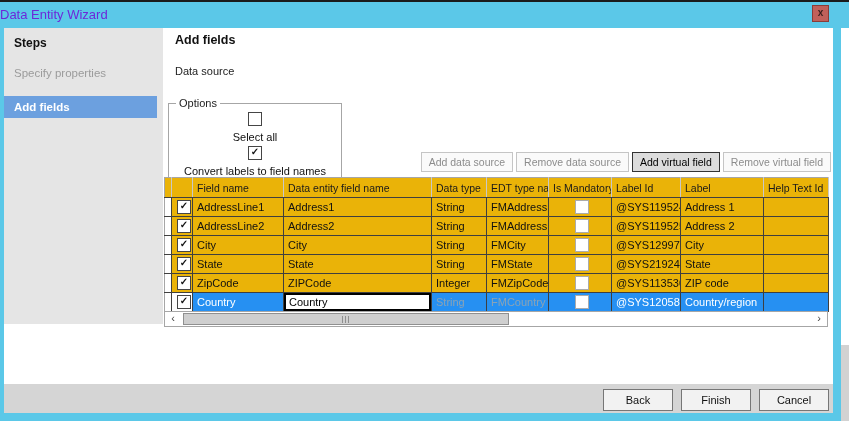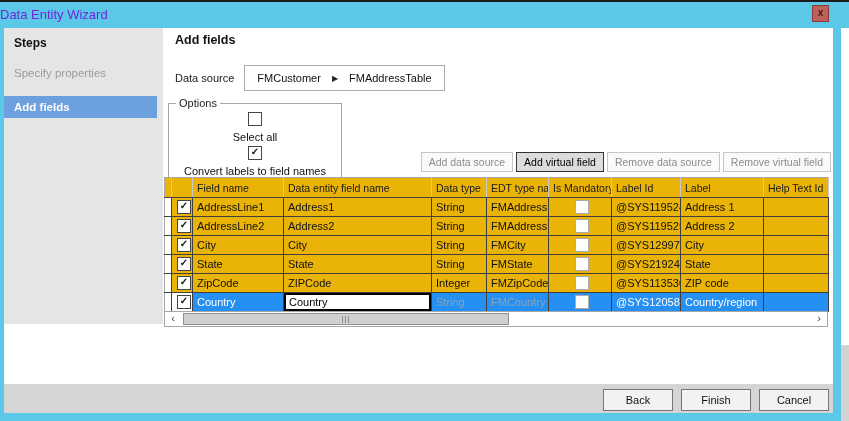--- a/index.html
+++ b/index.html
@@ -108,43 +108,38 @@
     <div class="side-title">Steps</div>
     <div class="step-inactive">Specify properties</div>
     <div class="step-active">Add fields</div>
   </div>
 
   <div class="content">
     <div class="heading">Add fields</div>
 
     <div class="ds-row">
       <span class="ds-label">Data source</span>
-      <span class="ds-box">
-        <span>FMCustomer</span>
-        <span class="ds-arrow">▶</span>
-        <span>FMAddressTable</span>
-      </span>
     </div>
 
     <fieldset class="options">
       <legend>Options</legend>
       <div class="opt">
         <span class="cb"><i class="mark"></i></span>
         <span>Select all</span>
       </div>
       <div class="opt">
         <span class="cb"><i class="mark">✓</i></span>
         <span>Convert labels to field names</span>
       </div>
     </fieldset>
 
     <div class="toolbar">
       <button class="tbtn">Add data source</button>
+      <button class="tbtn">Remove data source</button>
       <button class="tbtn enabled">Add virtual field</button>
-      <button class="tbtn">Remove data source</button>
       <button class="tbtn">Remove virtual field</button>
     </div>
 
     <table class="grid">
       <colgroup>
         <col style="width:7px">
           <col style="width:21px">
           <col style="width:91px">
           <col style="width:148px">
         <col style="width:55px">

